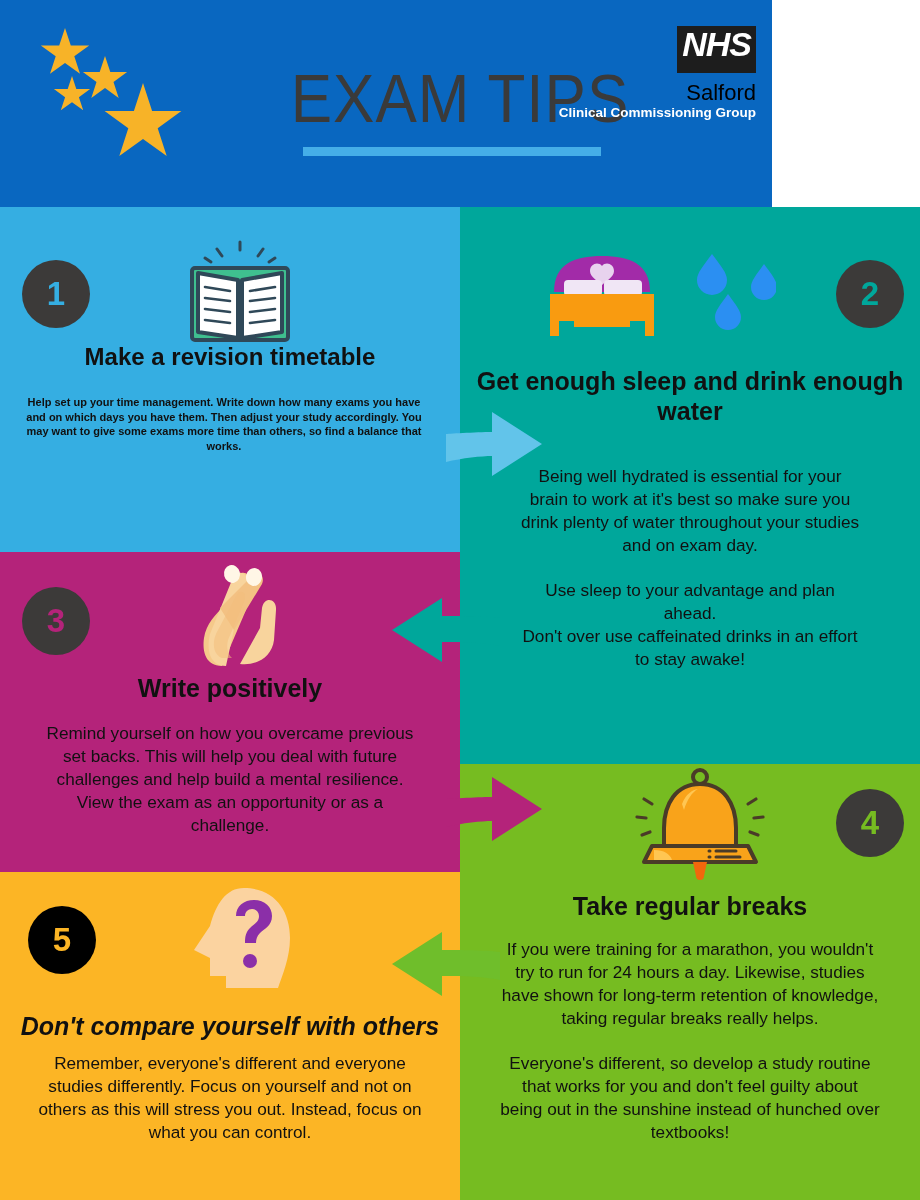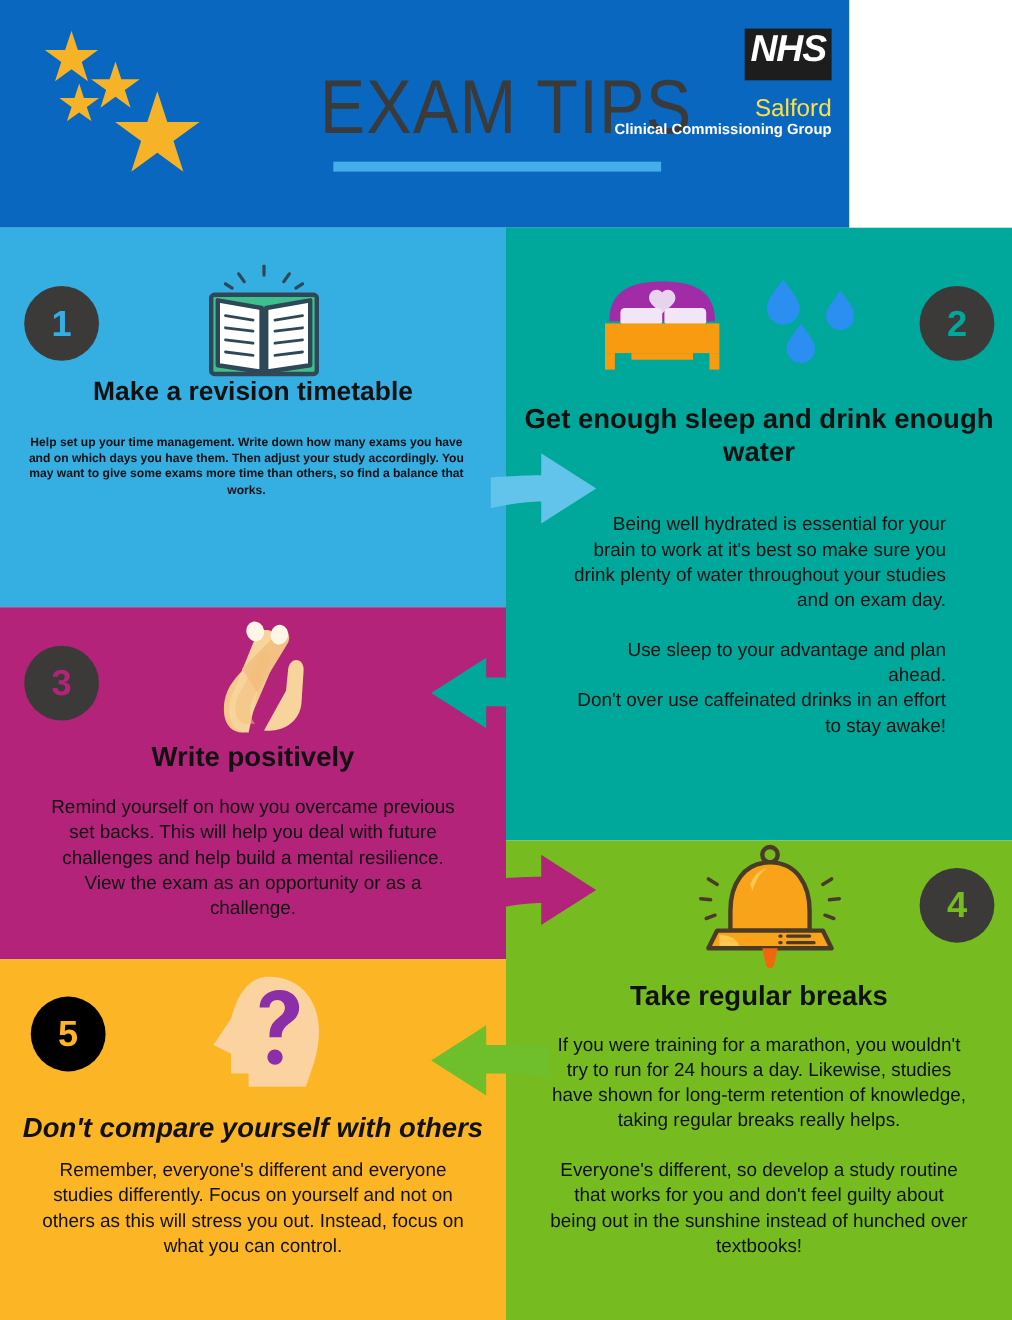--- a/index.html
+++ b/index.html
@@ -52,24 +52,24 @@
     font-style: italic;
     font-weight: bold;
     font-size: 34px;
     line-height: 34px;
     letter-spacing: -1px;
     padding: 1px 5px 12px 5px;
     font-family: "Liberation Sans", sans-serif;
   }
   .nhs-sub {
     display: block;
-    color: #fde047;
+    color: #000000;
     font-size: 22px;
     line-height: 25px;
-    margin-top: 12px;
+    margin-top: 7px;
     font-family: "Liberation Sans", sans-serif;
   }
   .nhs-sub2 {
     display: block;
     color: #ffffff;
     font-size: 13.5px;
     line-height: 16px;
     font-weight: 600;
     font-family: "Liberation Sans", sans-serif;
   }
@@ -190,21 +190,21 @@
       <rect x="4" y="46" width="104" height="27" fill="#F99B10"></rect>
       <rect x="4" y="73" width="9" height="15" fill="#F99B10"></rect>
       <rect x="99" y="73" width="9" height="15" fill="#F99B10"></rect>
       <rect x="28" y="73" width="56" height="6" fill="#F99B10"></rect>
       <path d="M166 6 c9 12 15 19 15 26 a15 15 0 0 1 -30 0 c0 -7 6 -14 15 -26 z" fill="#2B8FF2"></path>
       <path d="M218 16 c8 11 13 17 13 23 a13 13 0 0 1 -26 0 c0 -6 5 -12 13 -23 z" fill="#2B8FF2"></path>
       <path d="M182 46 c8 11 13 17 13 23 a13 13 0 0 1 -26 0 c0 -6 5 -12 13 -23 z" fill="#2B8FF2"></path>
     </svg>
 
     <div class="card-title" style="top:160px; font-size:25px;">Get enough sleep and drink enough water</div>
-    <div class="card-body" style="left:60px; top:258px; width:340px; font-size:17.2px;text-align:right;">Being well hydrated is essential for your brain to work at it's best so make sure you drink plenty of water throughout your studies and on exam day.
+    <div class="card-body" style="left:60px; top:258px; width:340px; font-size:17.2px;">Being well hydrated is essential for your brain to work at it's best so make sure you drink plenty of water throughout your studies and on exam day.
 
 Use sleep to your advantage and plan ahead.
 Don't over use caffeinated drinks in an effort to stay awake!</div>
   </div>
 
   <div class="panel" id="panel3">
     <div class="badge dark" style="left:22px; top:35px;">
       <span style="color:#B4237A;">3</span>
     </div>
 

